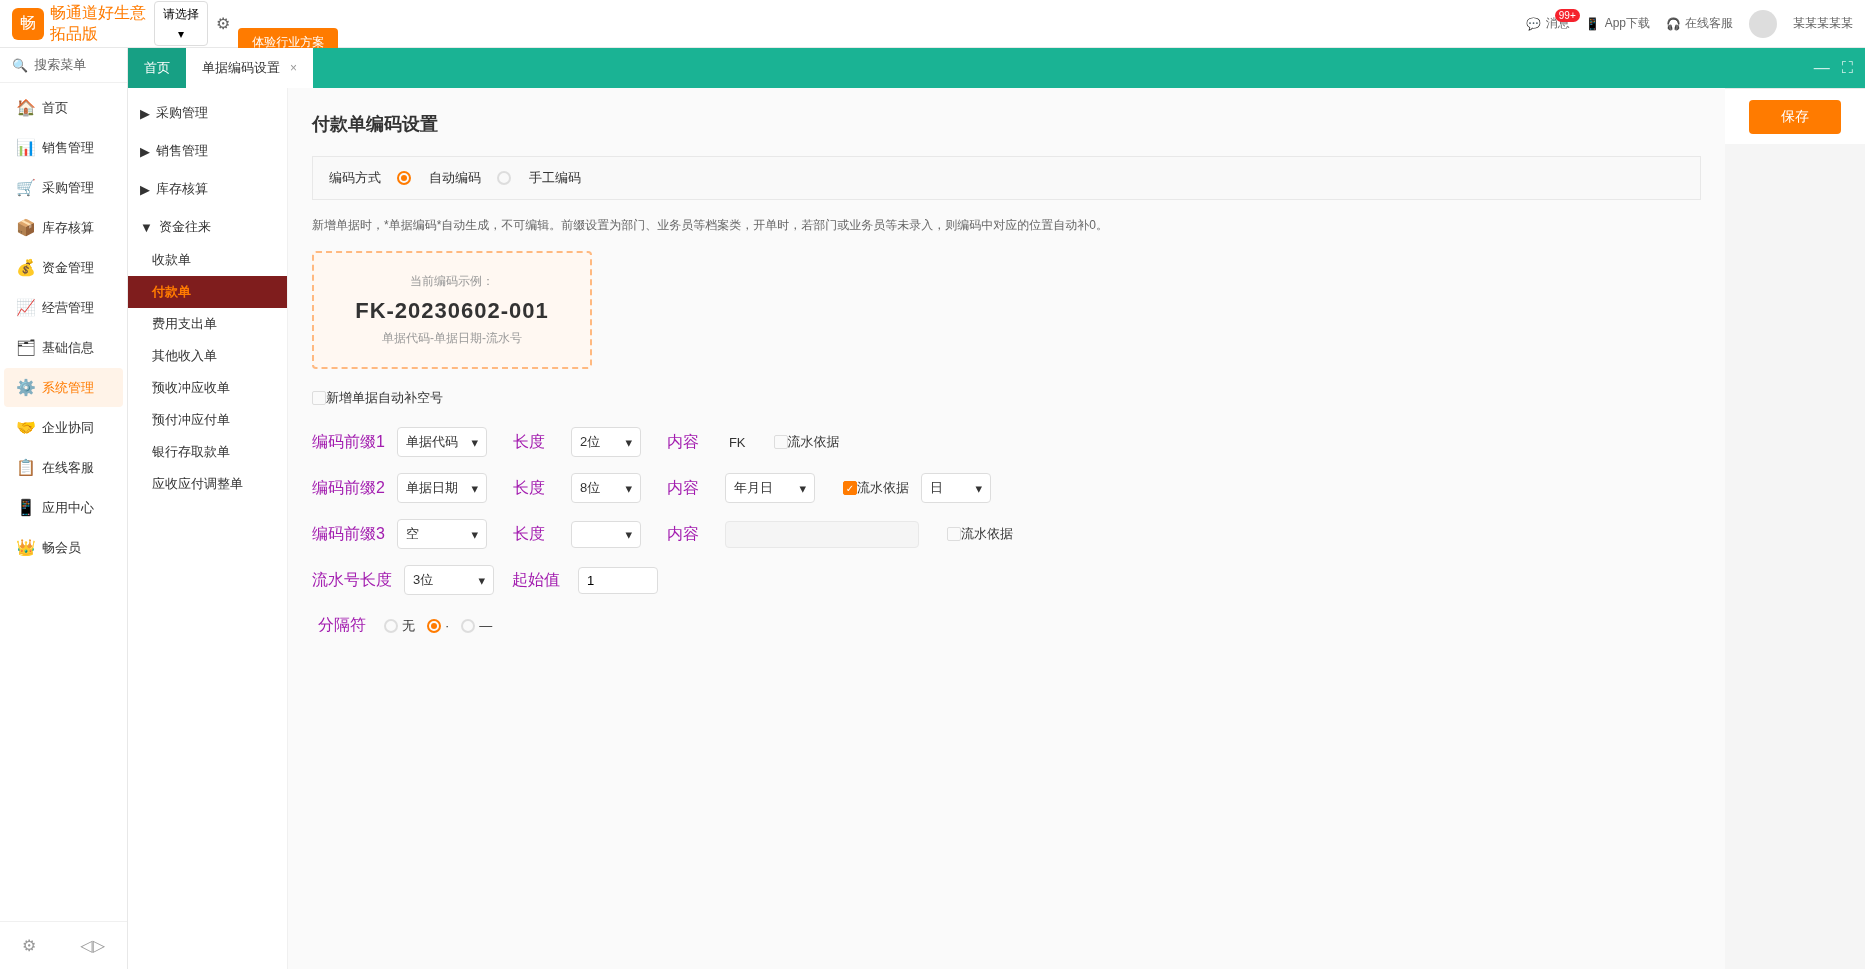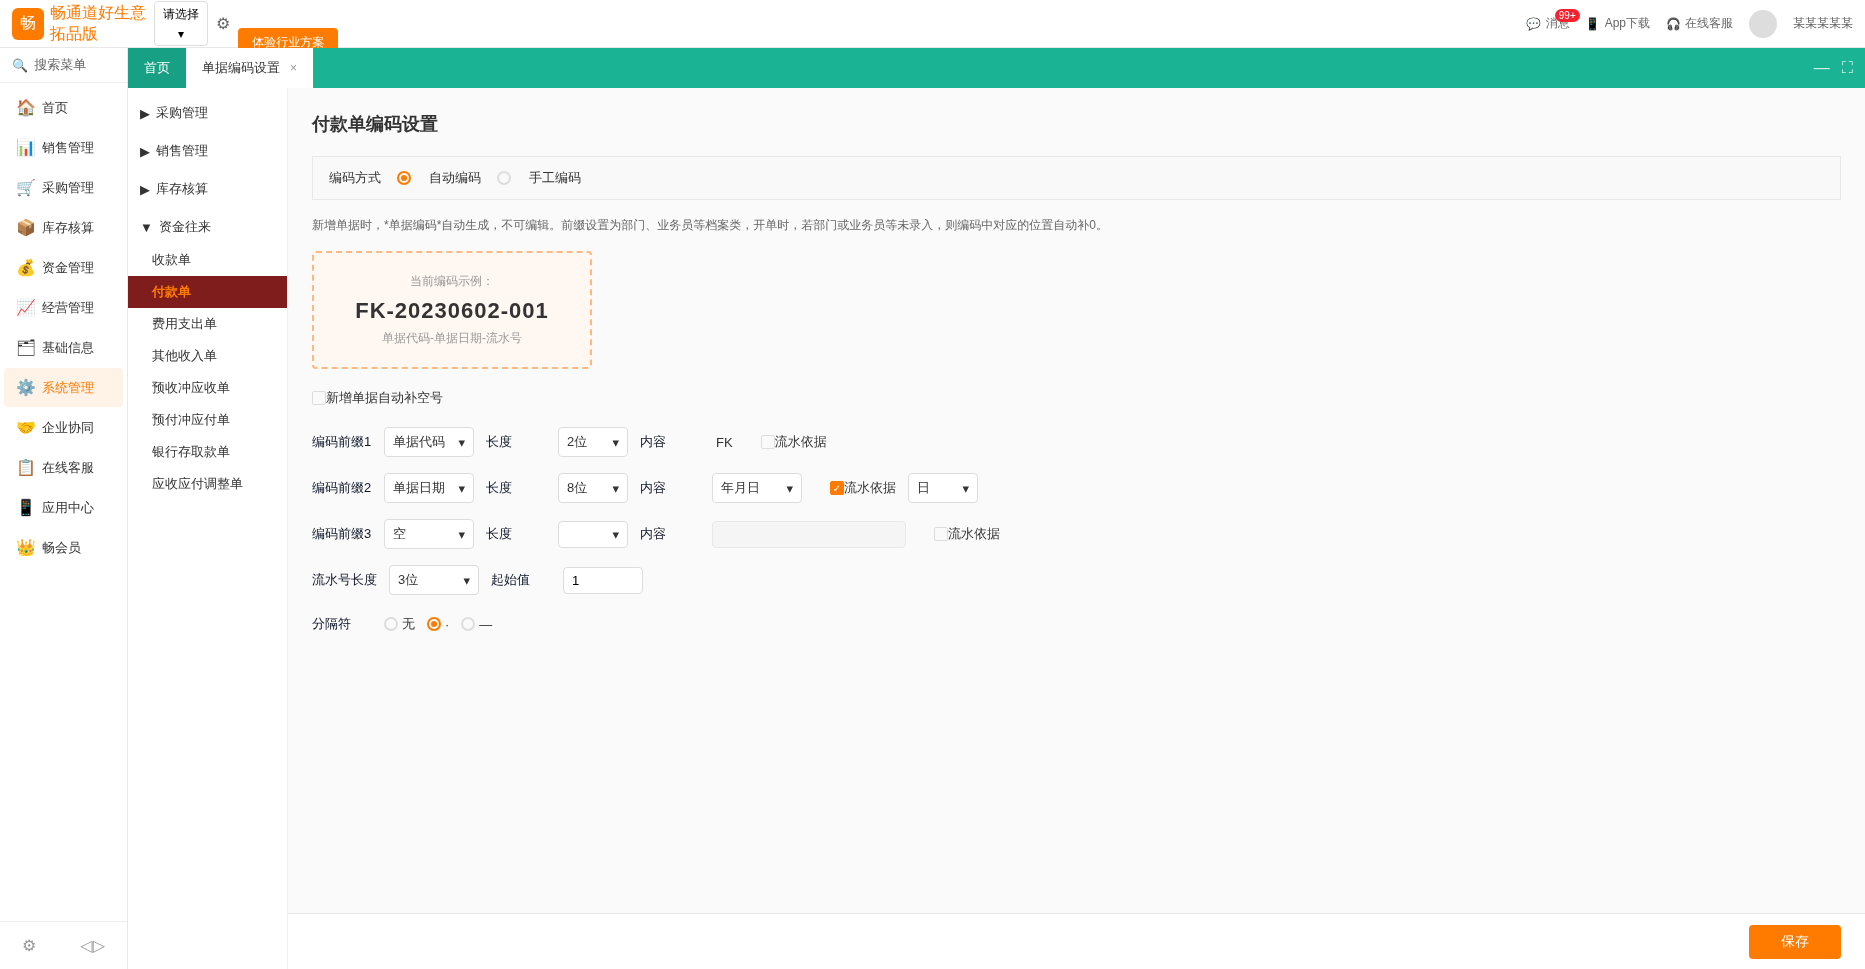--- a/index.html
+++ b/index.html
@@ -72,21 +72,21 @@
     .code-preview { background: #fff8f2; border: 2px dashed #ffb980; border-radius: 4px; padding: 20px; width: 280px; text-align: center; margin-bottom: 20px; }
     .code-preview-label { font-size: 12px; color: #999; margin-bottom: 8px; }
     .code-preview-value { font-size: 22px; font-weight: 700; color: #333; letter-spacing: 1px; }
     .code-preview-sub { font-size: 12px; color: #999; margin-top: 6px; }
 
     .auto-fill-row { display: flex; align-items: center; gap: 8px; margin-bottom: 20px; }
     .checkbox-item { display: flex; align-items: center; gap: 0; cursor: pointer; font-size: 13px; }
     .checkbox-box { width: 14px; height: 14px; border: 1px solid #ddd; border-radius: 2px; }
 
     .config-row { display: flex; align-items: center; gap: 12px; margin-bottom: 16px; flex-wrap: wrap; }
-    .config-label { font-size: 13px; color: #0f172a; min-width: 60px; }
+    .config-label { font-size: 16px; color: #a21caf; min-width: 60px; text-align: center; }
     .config-select { border: 1px solid #ddd; border-radius: 4px; padding: 5px 8px; font-size: 13px; background: #fff; display: flex; align-items: center; gap: 4px; cursor: pointer; min-width: 90px; justify-content: space-between; }
     .config-select-sm { min-width: 70px; }
     .config-input-disabled { background: #f5f5f5; color: #999; border: 1px solid #e8e8e8; border-radius: 4px; padding: 5px 8px; font-size: 13px; min-width: 60px; }
     .config-content-value { font-size: 13px; color: #333; margin-left: 4px; }
     .checkbox-checked { width: 14px; height: 14px; border: 1px solid #ff7b00; background: #ff7b00; border-radius: 2px; display: flex; align-items: center; justify-content: center; color: #fff; font-size: 10px; }
 
     .serial-row { display: flex; align-items: center; gap: 12px; margin-bottom: 20px; }
     .start-value-input { border: 1px solid #ddd; border-radius: 4px; padding: 5px 8px; font-size: 13px; background: #fff; width: 80px; }
 
     .separator-row { display: flex; align-items: center; gap: 12px; margin-bottom: 20px; }
@@ -265,21 +265,21 @@
           </div>
           <div class="sub-sidebar-child">
             <span>银行存取款单</span>
           </div>
           <div class="sub-sidebar-child">
             <span>应收应付调整单</span>
           </div>
         </div>
       </div>
 
-      <div style="flex:1; display:flex; flex-direction:column; overflow:hidden;">
+      <div style="flex:1; display:flex; flex-direction:row; overflow:hidden;">
         <div class="form-page">
           <div class="form-title">付款单编码设置</div>
 
           <div class="encoding-method">
             <span class="encoding-method-label">编码方式</span>
             <div class="radio-group">
               <label class="radio-item">
                 <div class="radio-circle checked">
                   <div class="radio-dot"></div>
                 </div>

